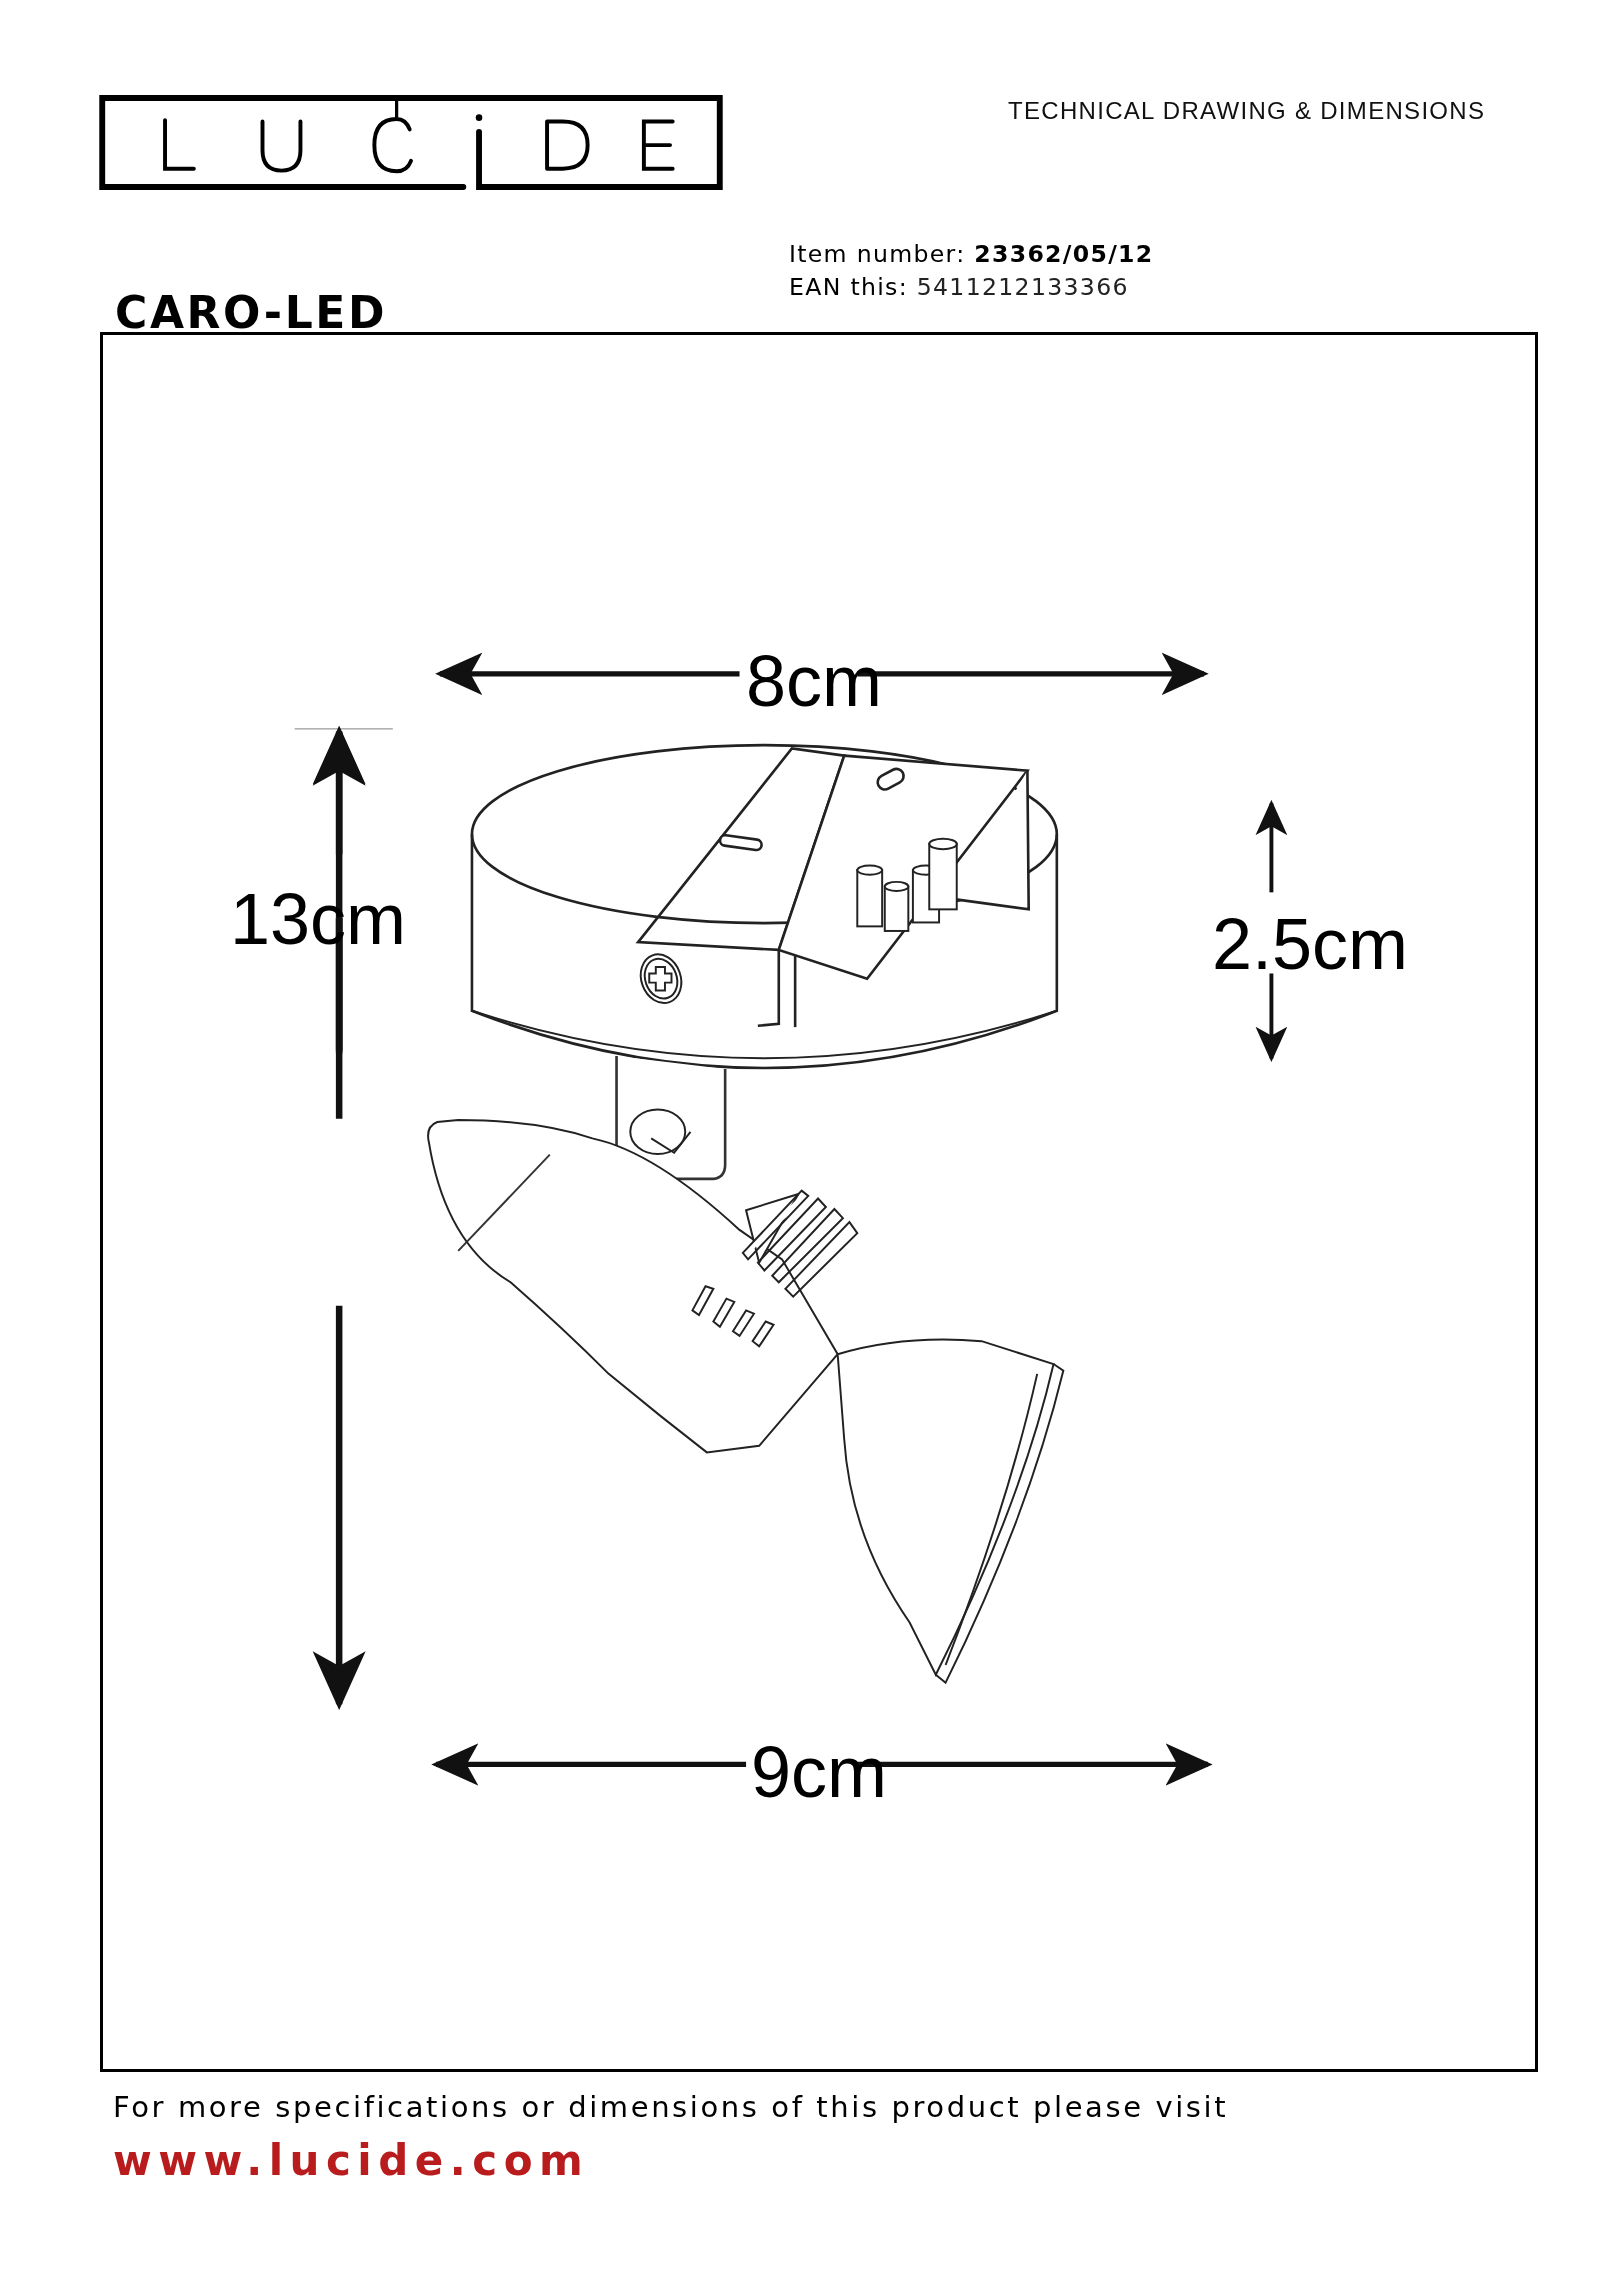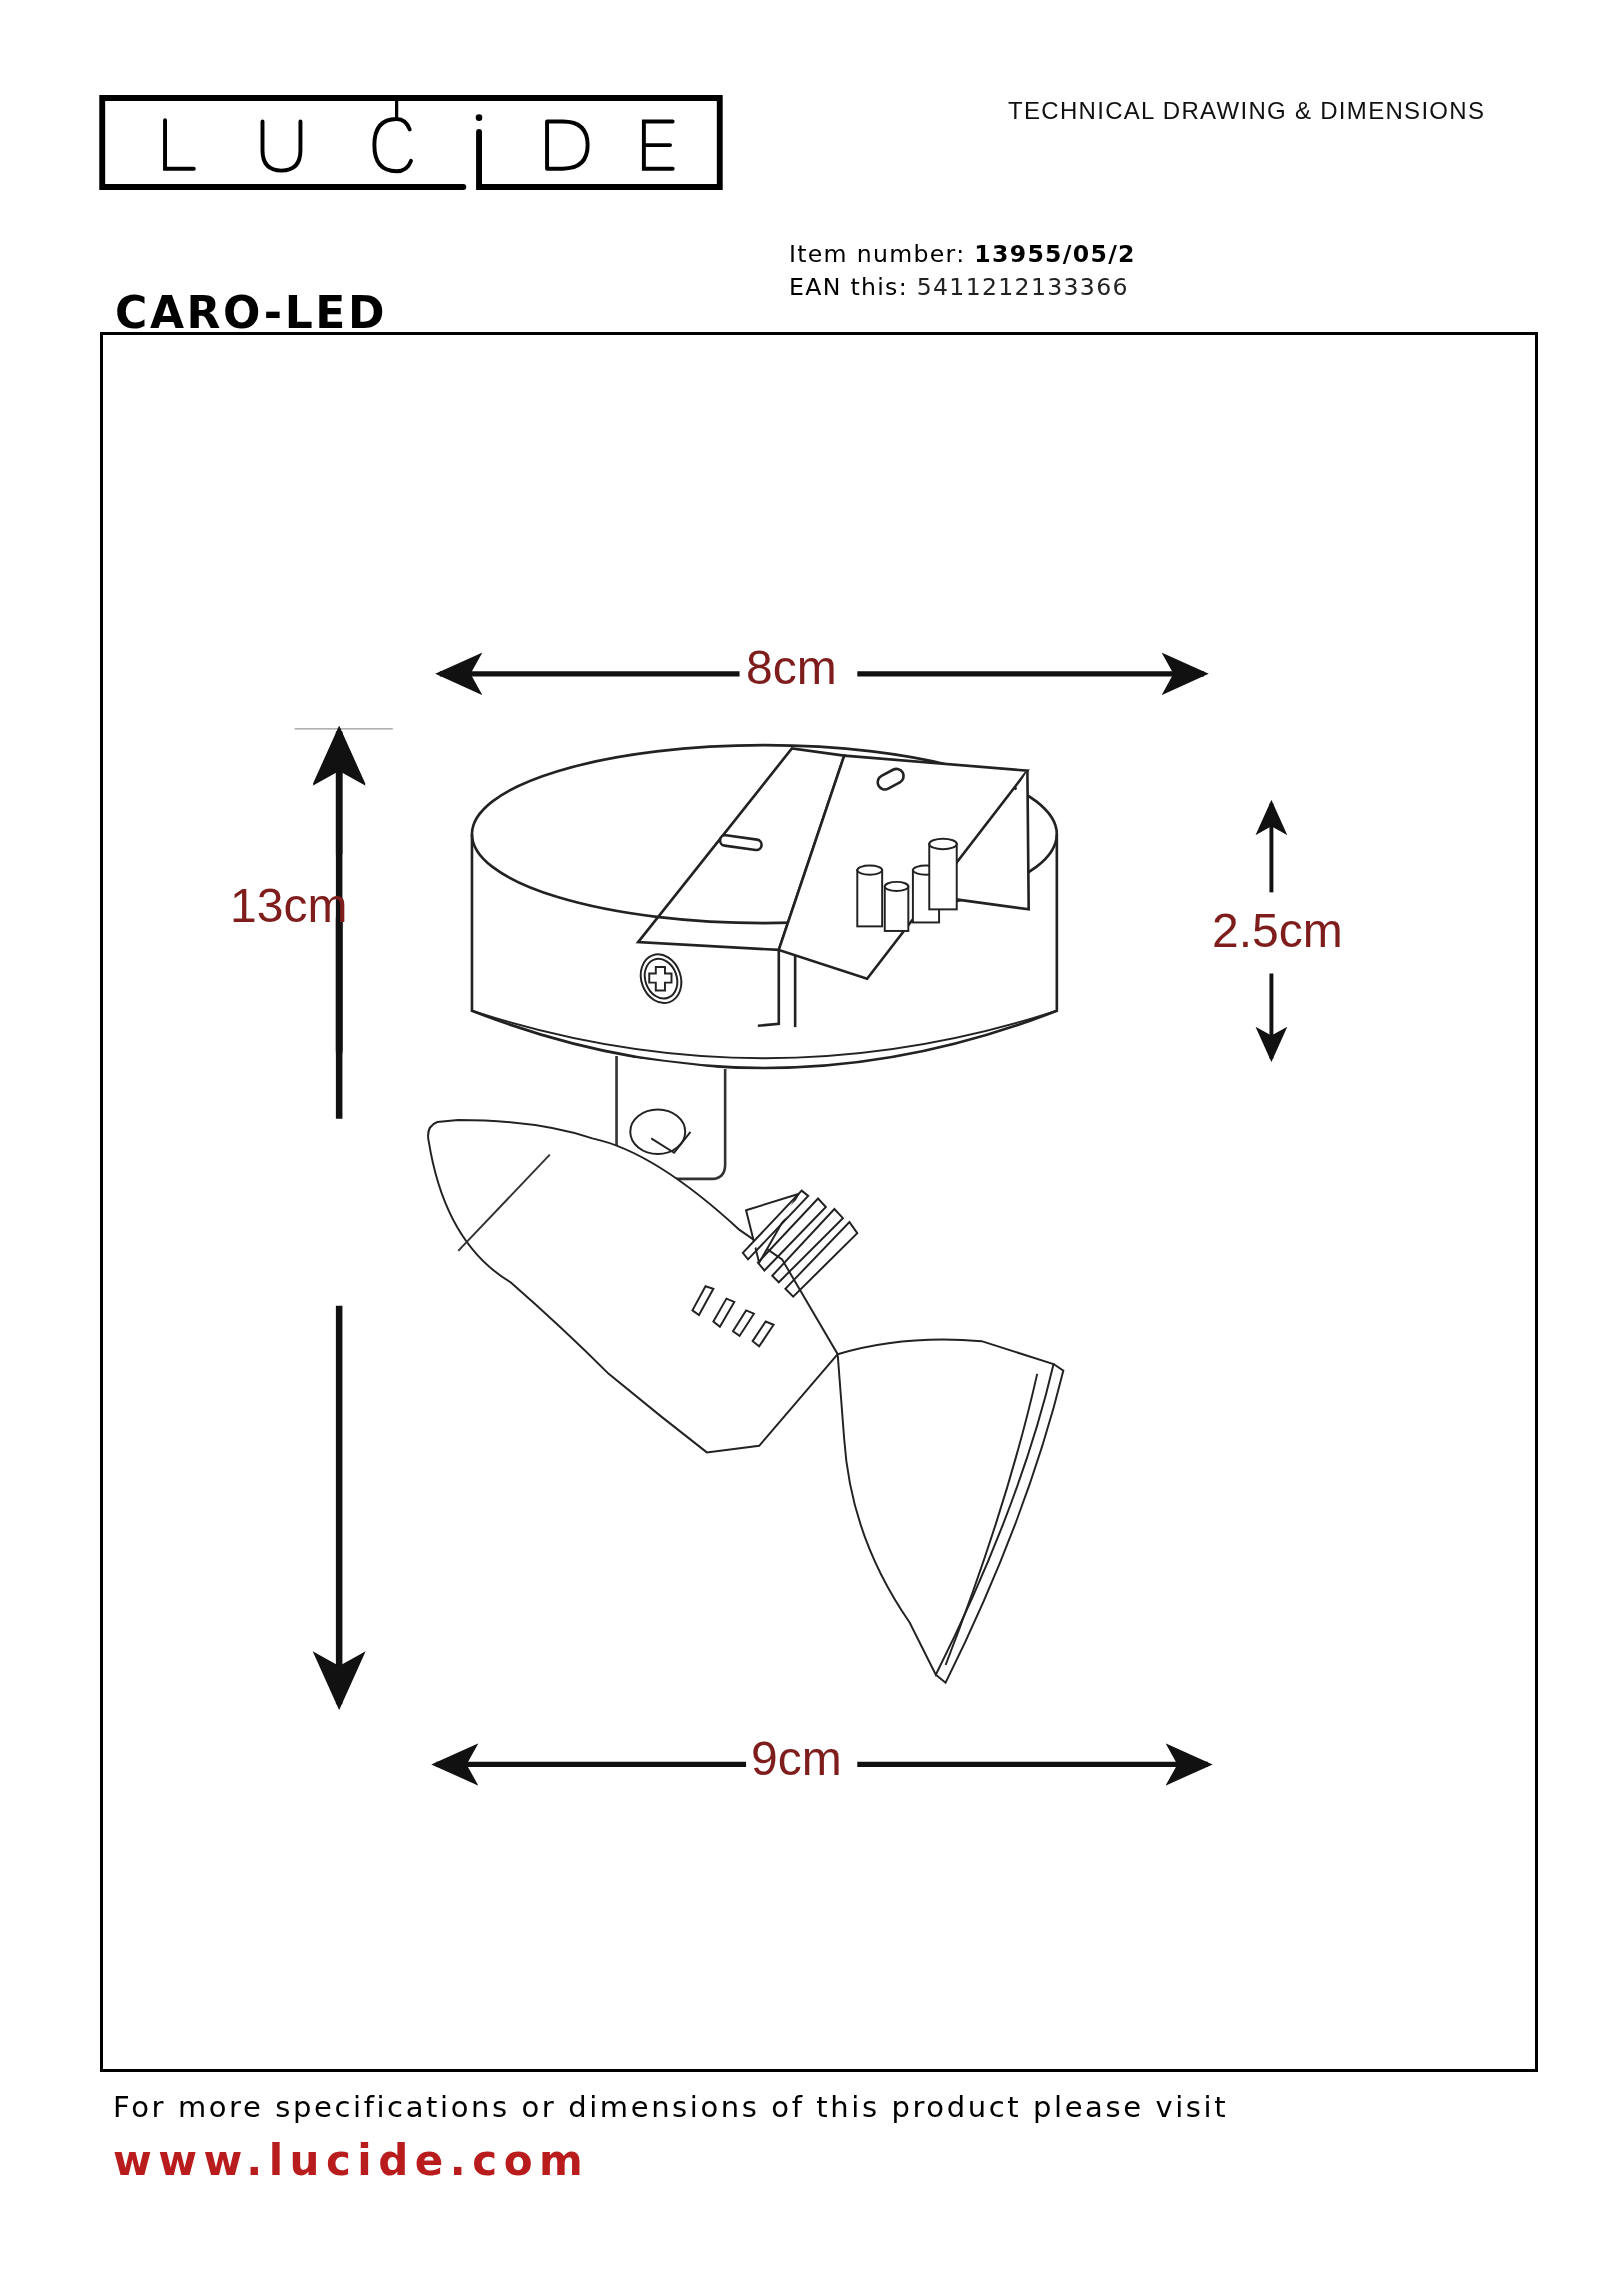--- a/index.html
+++ b/index.html
@@ -19,21 +19,21 @@
   .meta { left: 789px; top: 238px; font-size: 23.6px; line-height: 33px; white-space: nowrap;
           font-family: "DejaVu Sans", sans-serif; letter-spacing: 1.3px; }
   .meta .lbl { font-weight: normal; text-align: center; }
   .meta .val-bold { font-weight: bold; }
   .meta .val-light { font-weight: normal; color: #222; margin-top: 9px; }
 
   .frame { left: 100px; top: 332px; width: 1432px; height: 1734px; border: 3.9px solid #000; box-sizing: content-box; }
 
   .drawing { left: 0; top: 0; width: 1623px; height: 2295px; pointer-events: none; }
 
-  .dim-label { font-family: "Liberation Sans", sans-serif; font-size: 48px; color: #7f1d1d; white-space: nowrap; }
+  .dim-label { font-family: "Liberation Sans", sans-serif; font-size: 72px; color: #000000; white-space: nowrap; }
 
   .footer-line { left: 113px; top: 2090px; font-size: 29px; font-weight: normal; letter-spacing: 2.6px;
                  font-family: "DejaVu Sans", sans-serif; white-space: nowrap; }
   .footer-url { left: 113px; top: 2136px; font-size: 42px; font-weight: bold; letter-spacing: 6.5px;
                 font-family: "DejaVu Sans", sans-serif; white-space: nowrap; text-decoration: none; color: #b91c1c; }
 </style>
 </head>
 <body>
 
 <svg class="abs logo" viewBox="0 0 960 160">
@@ -57,21 +57,21 @@
   <path d="M 880 48 L 836 48 L 836 120 L 880 120 M 836 84 L 876 84" fill="none" stroke="#000" stroke-width="6" stroke-linecap="round"></path>
 </svg>
 
 <div class="abs doc-type">TECHNICAL DRAWING &amp; DIMENSIONS</div>
 
 <div class="abs product-name">CARO-LED</div>
 
 <div class="abs meta">
   <div>
     <span class="lbl">Item number:</span>
-    <span class="val-bold">13955/05/2</span>
+    <span class="val-bold">23362/05/12</span>
   </div>
   <div>
     <span class="lbl">EAN this:</span>
     <span class="val-light">5411212133366</span>
   </div>
 </div>
 
 <div class="abs frame"></div>
 
 <svg class="abs drawing" viewBox="0 0 2480 3508">

